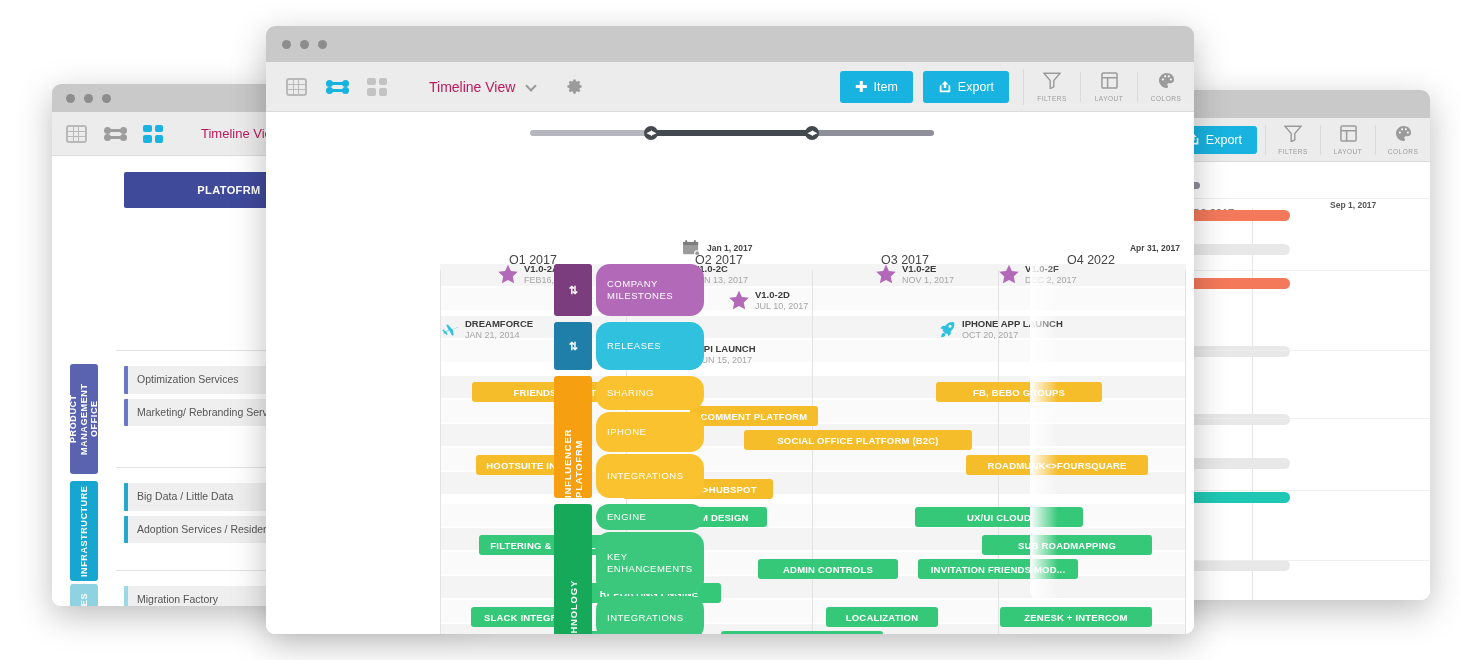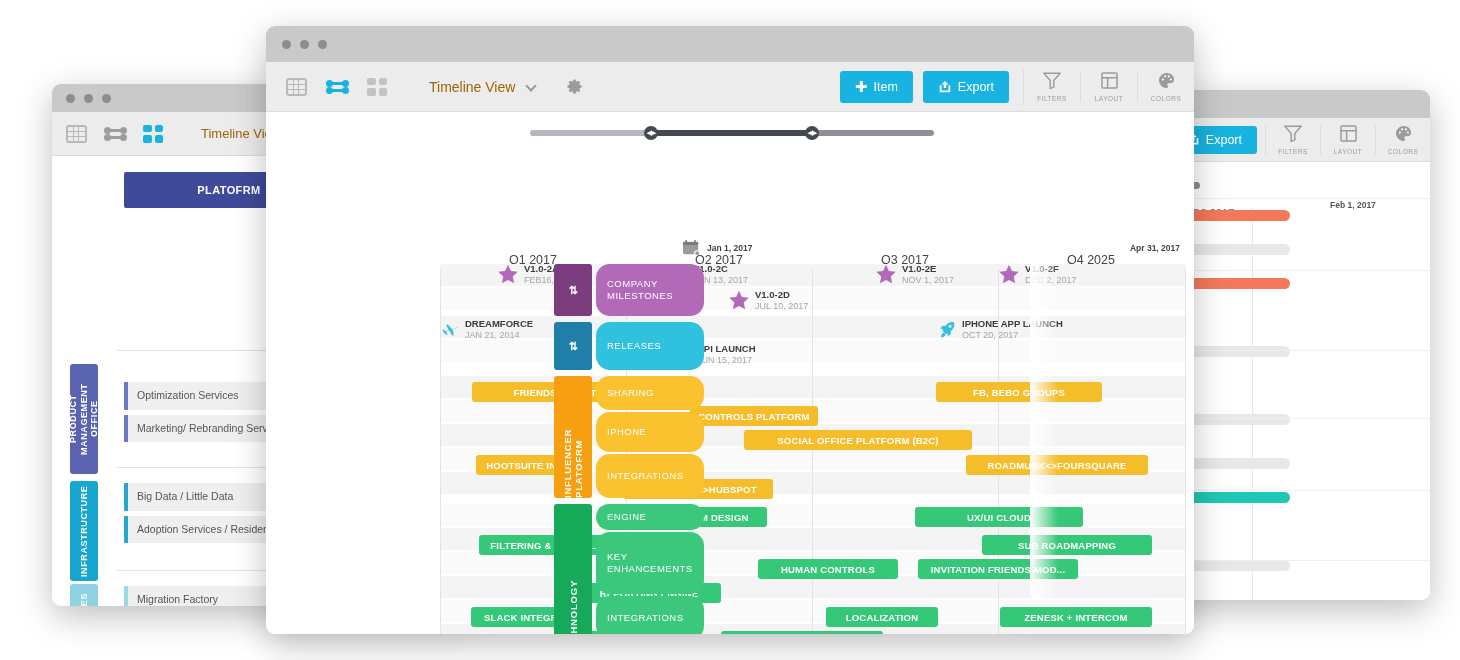--- a/index.html
+++ b/index.html
@@ -35,21 +35,21 @@
   .ico-timeline i.r2 { top:11px; left:2px; width:20px; }
   .ico-timeline b { position:absolute; width:7px; height:7px; border-radius:50%; background:#9d9d9d; }
   .ico-timeline.on b { background:#18b3e0; }
   .ico-timeline b.d1 { top:2px; left:1px; }
   .ico-timeline b.d2 { top:2px; right:0px; }
   .ico-timeline b.d3 { top:9px; left:1px; }
   .ico-timeline b.d4 { top:9px; right:0px; }
   .ico-cards { width:20px; height:18px; display:grid; grid-template-columns:1fr 1fr; grid-template-rows:1fr 1fr; gap:3px; }
   .ico-cards span { background:#c3c3c3; border-radius:2px; }
   .ico-cards.on span { background:#18b3e0; }
-  .view-label { color:#a16207; font-size:13px; margin-left:22px; }
+  .view-label { color:#be185d; font-size:13px; margin-left:22px; }
   .caret { display:inline-block; width:8px; height:8px; border-right:2.4px solid #9b9b9b;
            border-bottom:2.4px solid #9b9b9b; transform:rotate(45deg); margin-left:8px; vertical-align:2px;}
 
   .lw-body { position:relative; height:calc(100% - 72px); background:#fff; }
   .portfolio-pill { position:absolute; left:72px; top:16px; width:210px; height:36px; background:#3f4a9b;
       color:#fff; font-size:11px; font-weight:bold; letter-spacing:.4px; display:flex;
       align-items:center; justify-content:center; border-radius:2px; }
   .grp-tab { position:absolute; width:28px; border-radius:3px; color:#fff; font-size:9px; font-weight:bold;
       letter-spacing:.6px; display:flex; align-items:center; justify-content:center; text-align:center;
       writing-mode:vertical-rl; transform:rotate(180deg); line-height:1.15;}
@@ -160,21 +160,21 @@
       </span>
     </div>
   </div>
   <div class="lw-body">
     <div class="portfolio-pill">PLATOFRM</div>
     <div id="left-groups">
         <div class="lsep" style="top:194px"></div>
         <div class="grp-tab" style="left:18px; top:208px; height:110px; background:#5a63b0">
                <span>PRODUCT MANAGEMENT OFFICE</span>
         </div>
-        <div class="grp-rows" style="top:226px">
+        <div class="grp-rows" style="top:210px">
           <div class="lrow" style="border-left-color:#6b77c9">Optimization Services</div>
           <div class="lrow" style="border-left-color:#6b77c9">Marketing/ Rebranding Services</div>
         </div>
         <div class="lsep" style="top:311px"></div>
         <div class="grp-tab" style="left:18px; top:325px; height:100px; background:#17a6cf">
                <span>INFRASTRUCTURE</span>
         </div>
         <div class="grp-rows" style="top:327px">
           <div class="lrow" style="border-left-color:#24a9cd">Big Data / Little Data</div>
           <div class="lrow" style="border-left-color:#24a9cd">Adoption Services / Residences</div>
@@ -227,21 +227,21 @@
               <circle cx="11.4" cy="4.6" r="1.1" fill="#fff"></circle>
               <circle cx="13.6" cy="8" r="1.1" fill="#fff"></circle>
             </svg></span>
        <span class="tlab">COLORS</span>
      </div>
       </div>
   </div>
   <div class="rw-body">
     <div class="rw-slider"></div>
     <div class="rw-q" style="left:162px; top:45px;">Q3 2017</div>
-    <div class="rw-date" style="left:300px; top:38px;">Feb 1, 2017</div>
+    <div class="rw-date" style="left:300px; top:38px;">Sep 1, 2017</div>
     <div class="rw-vline" style="left:62px;"></div>
     <div class="rw-vline" style="left:222px;"></div>
     <div id="right-rows">
         <div class="rw-track" style="left:-120px; top:48px; width:380px"></div>
         <div class="rw-bar" style="left:-120px; top:48px; width:380px; background:#f4795b"></div>
         <div class="rw-lbl" style="left:10px; top:34px">Solution Engineering</div>
         <div class="rw-track" style="left:-120px; top:82px; width:380px"></div>
         <div class="rw-bar" style="left:-120px; top:82px; width:265px; background:#f4795b"></div>
         <div class="rw-lbl" style="left:-10px; top:68px">d Recognition</div>
         <div class="rw-track" style="left:-120px; top:116px; width:380px"></div>
@@ -371,21 +371,21 @@
           <circle cx="16" cy="14" r="2" fill="#9b9b9b"></circle>
       </svg>
     </span>
     <span class="edge-date" style="left:441px">Jan 1, 2017</span>
     <span class="edge-date" style="right:14px">Apr 31, 2017</span>
 
     <div id="q-heads">
         <div class="q-head" style="left:174px; width:186px">Q1 2017</div>
         <div class="q-head" style="left:360px; width:186px">Q2 2017</div>
         <div class="q-head" style="left:546px; width:186px">Q3 2017</div>
-        <div class="q-head" style="left:732px; width:186px">Q4 2025</div>
+        <div class="q-head" style="left:732px; width:186px">Q4 2022</div>
       </div>
 
     <div class="grid-area">
       <div id="lanes">
           <div class="lane" style="top:22px; height:22px"></div>
           <div class="lane alt" style="top:46px; height:22px"></div>
           <div class="lane" style="top:74px; height:22px"></div>
           <div class="lane alt" style="top:98px; height:22px"></div>
           <div class="lane" style="top:134px; height:22px"></div>
           <div class="lane alt" style="top:158px; height:22px"></div>
@@ -492,21 +492,21 @@
      </div>
         </div>
       <div id="bars">
           <div class="bar y" style="left:32px; top:140px; width:190px">
        <span>FRIENDS INVITATIONS</span>
      </div>
           <div class="bar y" style="left:496px; top:140px; width:166px">
        <span>FB, BEBO GROUPS</span>
      </div>
           <div class="bar y" style="left:250px; top:164px; width:128px">
-       <span>CONTROLS PLATFORM</span>
+       <span>COMMENT PLATFORM</span>
      </div>
           <div class="bar y" style="left:304px; top:188px; width:228px">
        <span>SOCIAL OFFICE PLATFORM (B2C)</span>
      </div>
           <div class="bar y" style="left:36px; top:213px; width:104px">
        <span>HOOTSUITE INT...</span>
      </div>
           <div class="bar y" style="left:526px; top:213px; width:182px">
        <span>ROADMUNK&lt;&gt;FOURSQUARE</span>
      </div>
@@ -519,21 +519,21 @@
           <div class="bar g" style="left:475px; top:265px; width:168px">
        <span>UX/UI CLOUD</span>
      </div>
           <div class="bar g" style="left:39px; top:293px; width:172px">
        <span>FILTERING &amp; GLOBAL SEARCH</span>
      </div>
           <div class="bar g" style="left:542px; top:293px; width:170px">
        <span>SUB ROADMAPPING</span>
      </div>
           <div class="bar g" style="left:318px; top:317px; width:140px">
-       <span>HUMAN CONTROLS</span>
+       <span>ADMIN CONTROLS</span>
      </div>
           <div class="bar g" style="left:478px; top:317px; width:160px">
        <span>INVITATION FRIENDS MOD...</span>
      </div>
           <div class="bar g" style="left:137px; top:341px; width:144px">
        <span>REPORTING ENGINE</span>
      </div>
           <div class="bar g" style="left:31px; top:365px; width:108px">
        <span>SLACK INTEGR...</span>
      </div>

